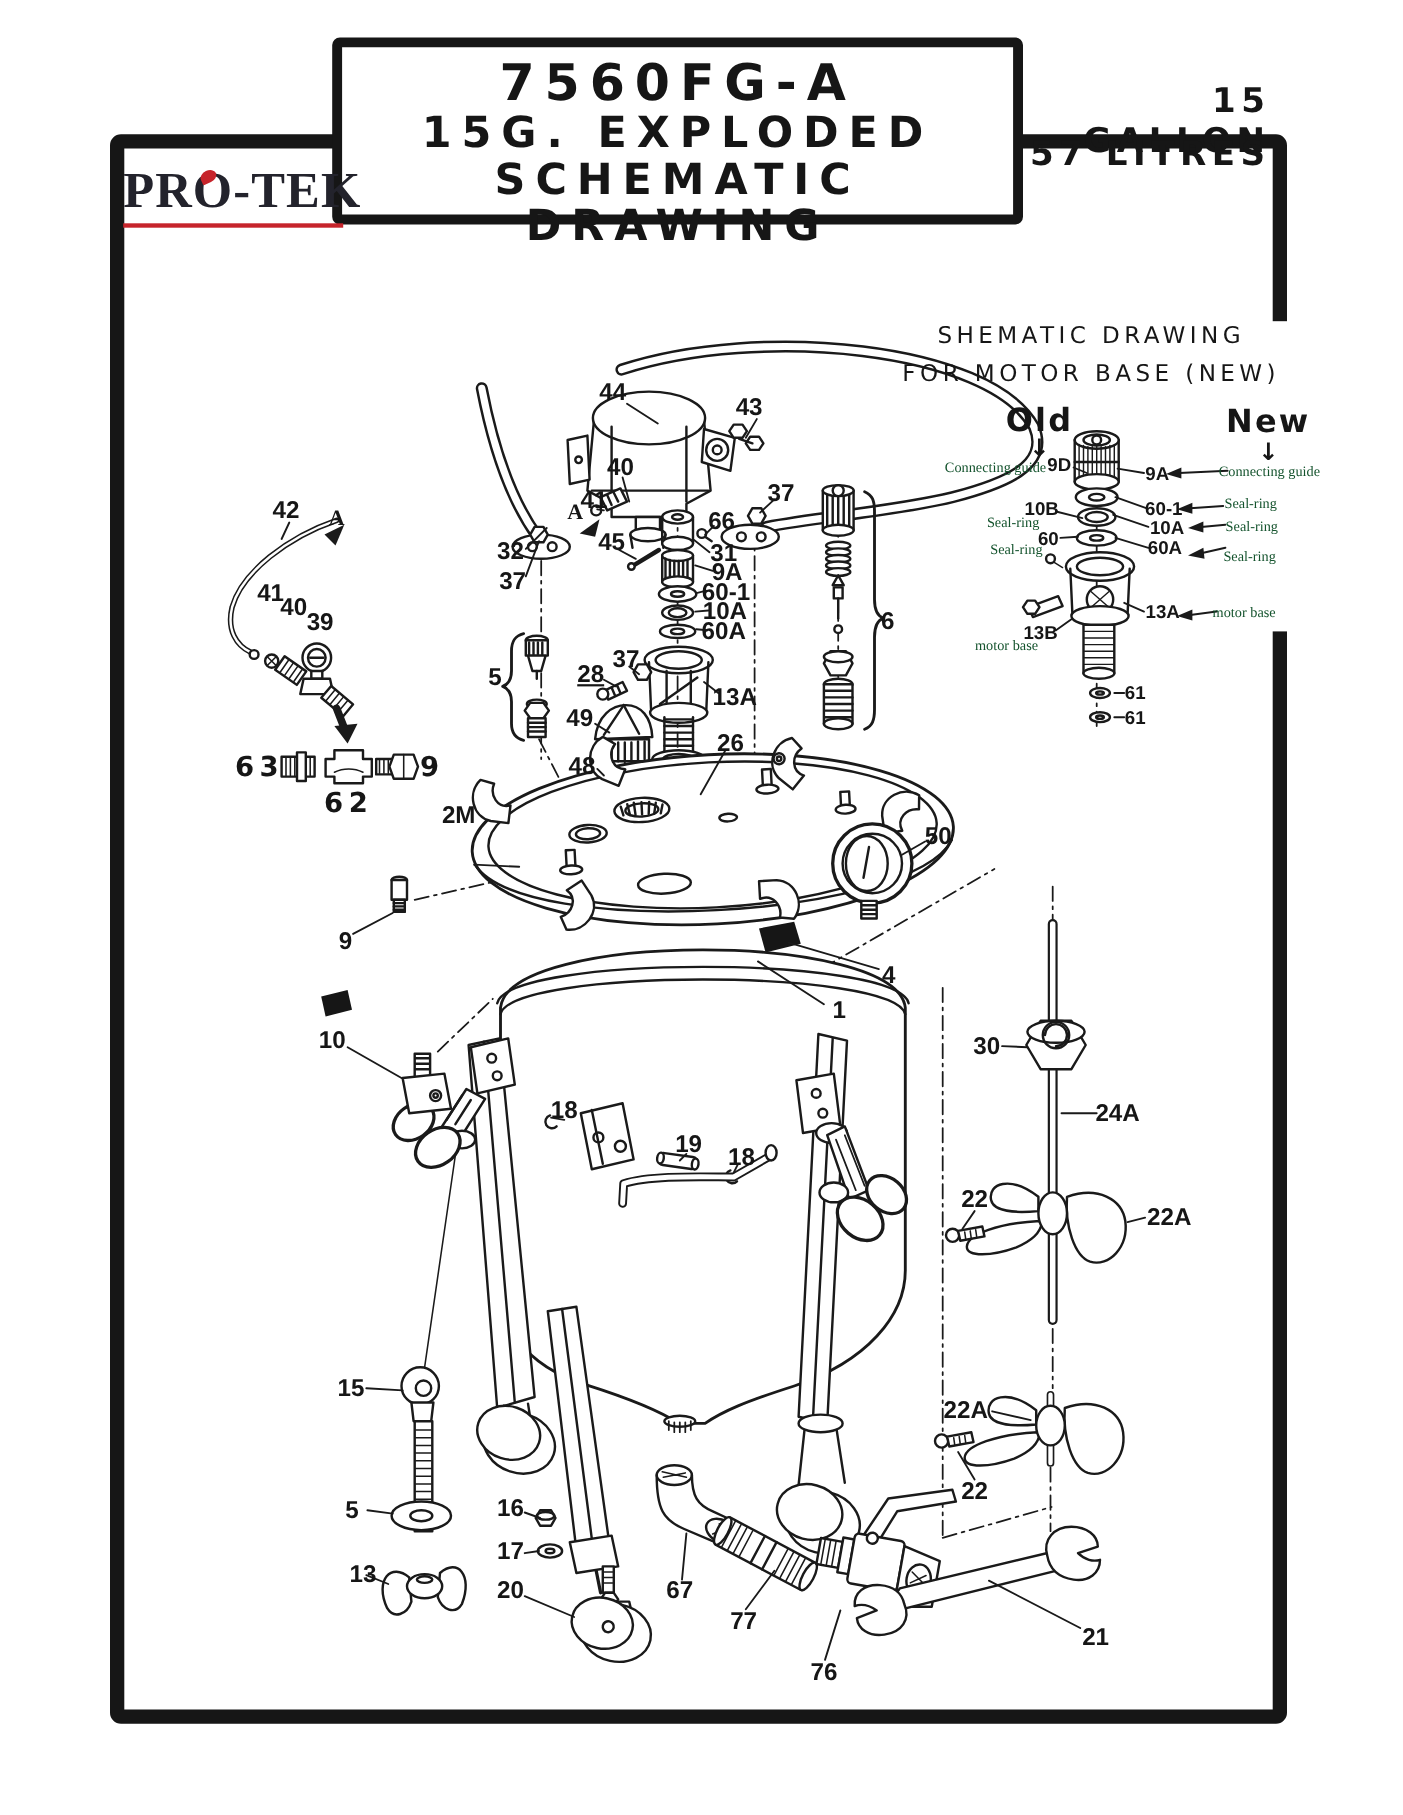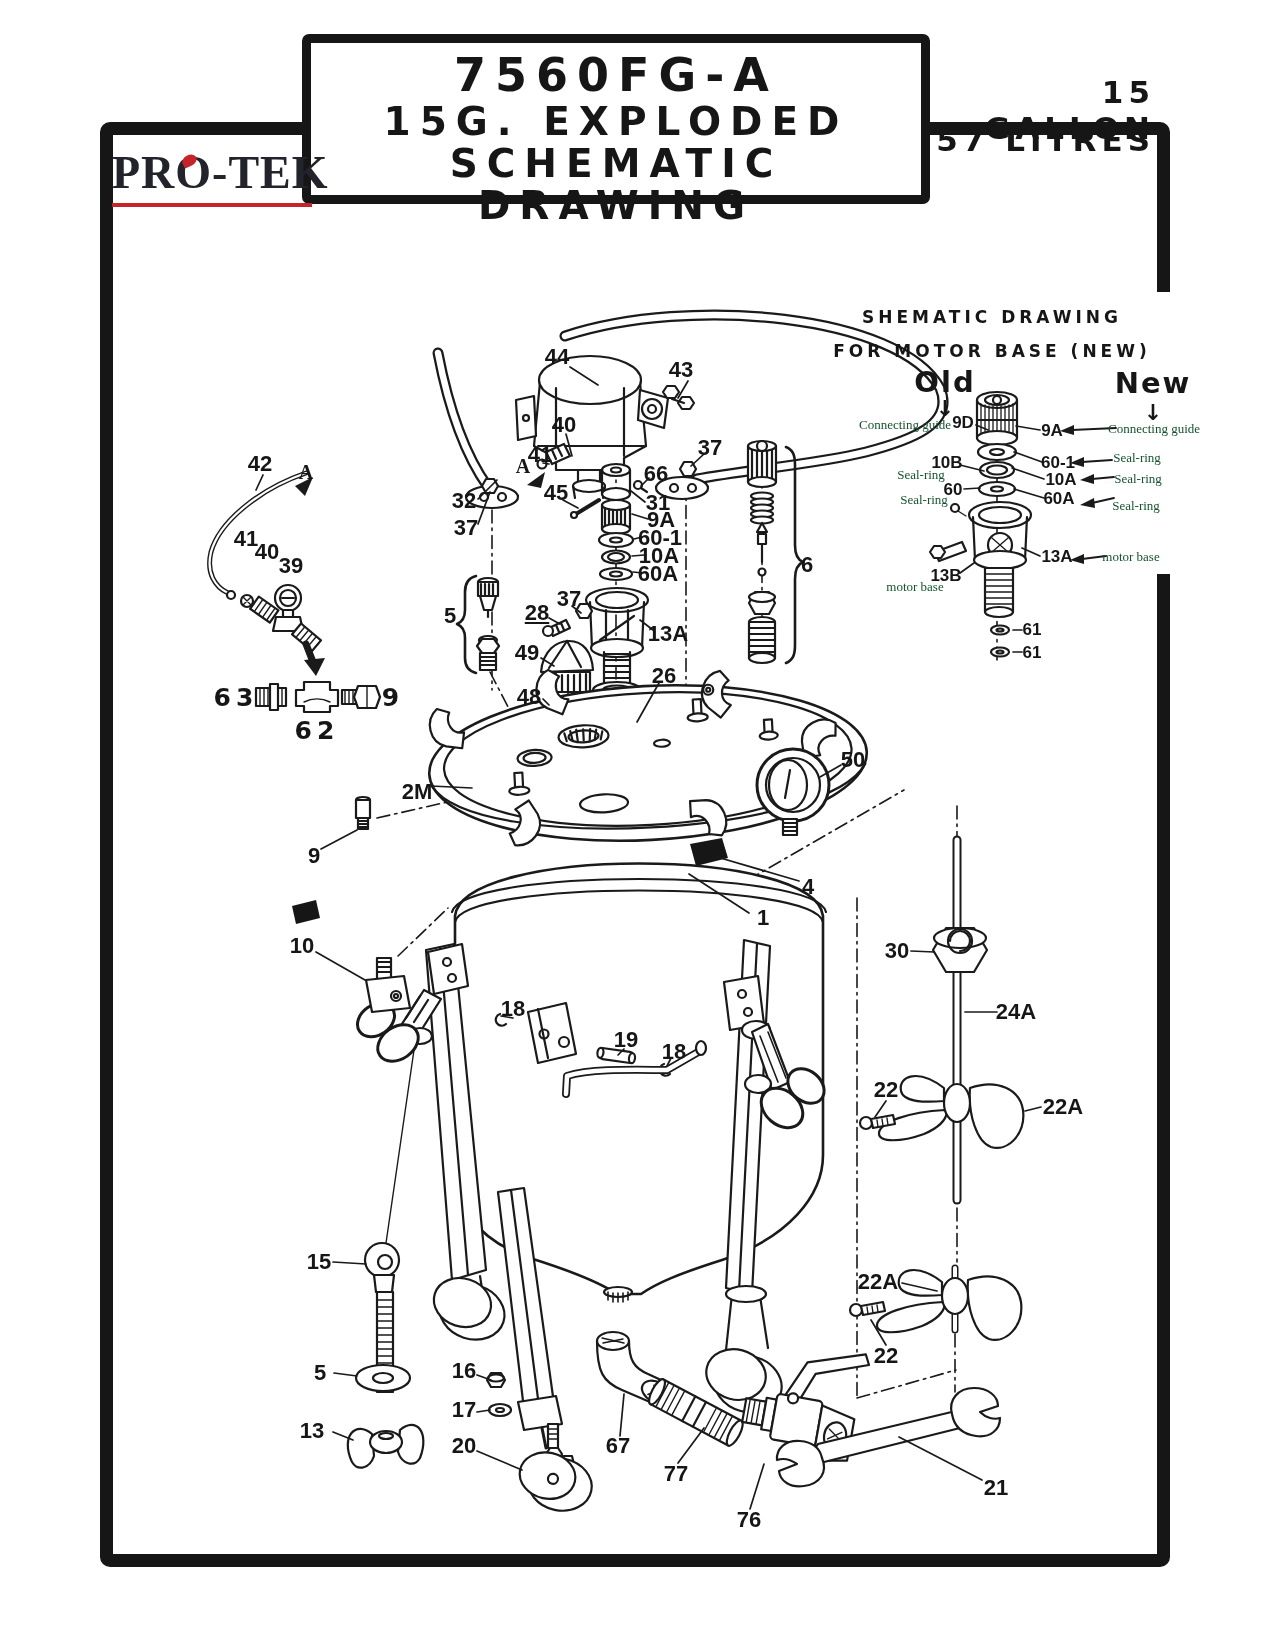--- a/index.html
+++ b/index.html
@@ -16,22 +16,22 @@
   .logo{position:absolute;left:112px;top:146px;z-index:6;font-family:"Liberation Serif",serif;
         font-weight:700;font-size:46px;color:#23232c;letter-spacing:1px;}
   .logo-o{position:relative;display:inline-block;}
   .logo-o::after{content:"";position:absolute;left:7px;top:9px;width:15px;height:11px;
                  background:#c6242b;border-radius:50% 50% 50% 10%;transform:rotate(-25deg);}
   .logo-underline{position:absolute;left:112px;top:203px;width:200px;height:4px;background:#c6242b;z-index:6;}
   .capacity{position:absolute;left:930px;width:225px;text-align:right;z-index:4;
             font-family:"DejaVu Sans",sans-serif;font-weight:800;font-size:31px;letter-spacing:5px;}
   .cap-gal{top:74px;}
   .cap-lit{top:122px;}
-  .inset-title{position:absolute;left:992px;top:300px;transform:translateX(-50%);text-align:center;
-               font-family:"DejaVu Sans",sans-serif;font-weight:700;font-size:17px;letter-spacing:4px;
+  .inset-title{position:absolute;left:992px;top:288px;transform:translateX(-50%);text-align:center;
+               font-family:"DejaVu Sans",sans-serif;font-weight:400;font-size:21px;letter-spacing:4px;
                line-height:34px;white-space:nowrap;z-index:7;}
   svg.drawing{position:absolute;left:0;top:0;z-index:3;}
   .anno-layer{position:absolute;left:0;top:0;width:1109px;height:1650px;z-index:8;}
   .anno{position:absolute;transform:translate(-50%,-50%);white-space:nowrap;color:#161616;}
   .anno.num{font:700 22px "Liberation Sans",sans-serif;}
   .anno.hand{font:800 25px "DejaVu Sans",sans-serif;letter-spacing:5px;}
   .anno.letter{font:700 20px "Liberation Serif",serif;}
   .anno.inum{font:700 17px "Liberation Sans",sans-serif;}
   .anno.small{font:400 13px "Liberation Serif",serif;color:#14532d;}
   .anno.head{font:800 29px "DejaVu Sans",sans-serif;letter-spacing:2px;}
@@ -602,36 +602,36 @@
       <div class="anno num" style="left: 537px; top: 613px; text-decoration: underline;">28</div>
       <div class="anno num" style="left: 569px; top: 599px;">37</div>
       <div class="anno num" style="left: 668px; top: 634px;">13A</div>
       <div class="anno num" style="left: 527px; top: 653px;">49</div>
       <div class="anno num" style="left: 529px; top: 697px;">48</div>
       <div class="anno num" style="left: 664px; top: 676px;">26</div>
       <div class="anno num" style="left: 807px; top: 565px;">6</div>
       <div class="anno hand" style="left: 236px; top: 697px;">63</div>
       <div class="anno hand" style="left: 393px; top: 697px;">9</div>
       <div class="anno hand" style="left: 317px; top: 730px;">62</div>
-      <div class="anno num" style="left: 417px; top: 792px;">2M</div>
+      <div class="anno num" style="left: 417px; top: 741px;">2M</div>
       <div class="anno num" style="left: 314px; top: 856px;">9</div>
       <div class="anno num" style="left: 853px; top: 760px;">50</div>
       <div class="anno num" style="left: 808px; top: 887px;">4</div>
       <div class="anno num" style="left: 763px; top: 918px;">1</div>
       <div class="anno num" style="left: 302px; top: 946px;">10</div>
       <div class="anno num" style="left: 897px; top: 951px;">30</div>
       <div class="anno num" style="left: 1016px; top: 1012px;">24A</div>
       <div class="anno num" style="left: 513px; top: 1009px;">18</div>
       <div class="anno num" style="left: 626px; top: 1040px;">19</div>
       <div class="anno num" style="left: 674px; top: 1052px;">18</div>
       <div class="anno num" style="left: 886px; top: 1090px;">22</div>
       <div class="anno num" style="left: 1063px; top: 1107px;">22A</div>
       <div class="anno num" style="left: 319px; top: 1262px;">15</div>
       <div class="anno num" style="left: 320px; top: 1373px;">5</div>
-      <div class="anno num" style="left: 312px; top: 1431px;">13</div>
+      <div class="anno num" style="left: 330px; top: 1431px;">13</div>
       <div class="anno num" style="left: 464px; top: 1371px;">16</div>
       <div class="anno num" style="left: 464px; top: 1410px;">17</div>
       <div class="anno num" style="left: 464px; top: 1446px;">20</div>
       <div class="anno num" style="left: 618px; top: 1446px;">67</div>
       <div class="anno num" style="left: 676px; top: 1474px;">77</div>
       <div class="anno num" style="left: 749px; top: 1520px;">76</div>
       <div class="anno num" style="left: 878px; top: 1282px;">22A</div>
       <div class="anno num" style="left: 886px; top: 1356px;">22</div>
       <div class="anno num" style="left: 996px; top: 1488px;">21</div>
       <div class="anno head" style="left: 945px; top: 382px;">Old</div>

